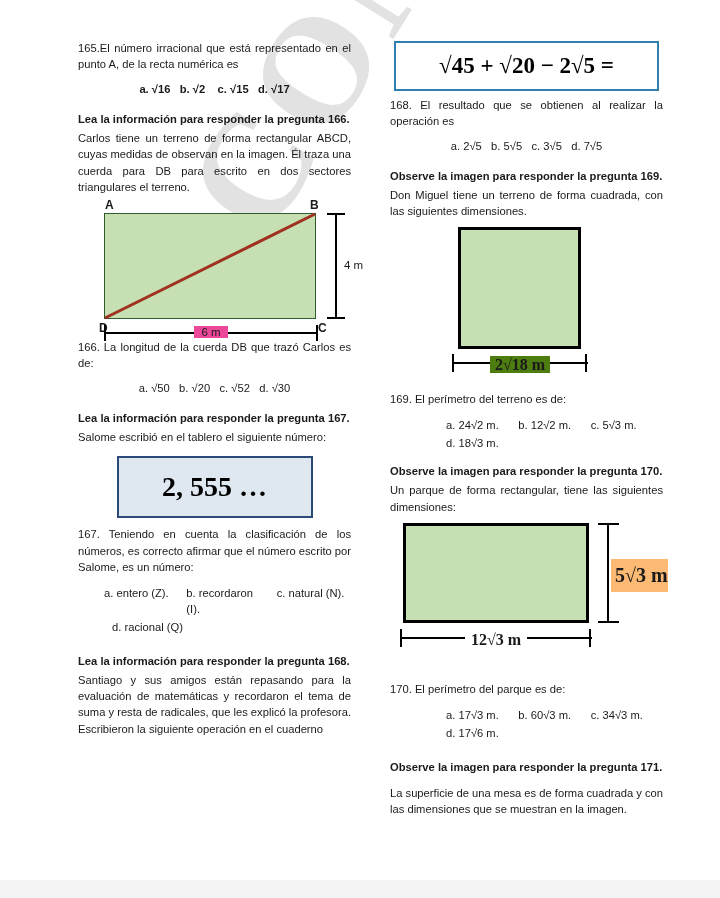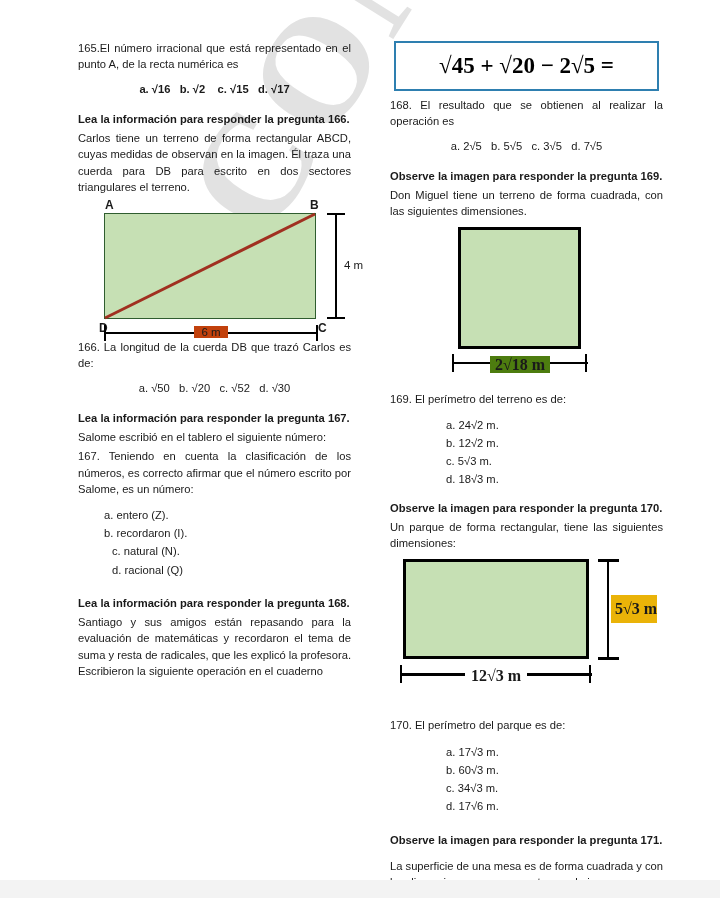--- a/index.html
+++ b/index.html
@@ -118,21 +118,21 @@
   .opts {
     margin: 9px 0 0 0;
     text-align: center;
     font-size: 11.2px;
     line-height: 1.55;
   }
   .opts .o { white-space: nowrap; }
   .opts-grid {
     margin: 10px 0 0 0;
     display: grid;
-    grid-template-columns: 1fr;
+    grid-template-columns: 1fr 1fr 1fr;
     row-gap: 2px;
     font-size: 11.2px;
     padding-left: 26px;
     box-sizing: border-box;
   }
   .opts-grid .o { text-align: left; }
   .opts-grid.indent2 { padding-left: 56px; }
 
   
   .eq-box {
@@ -198,21 +198,21 @@
 
   .dim-h1 { position: absolute; left: 26px; top: 126px; width: 214px; height: 16px; }
   .dim-h1 .stem { position: absolute; left: 0; top: 7px; width: 214px; height: 1.8px; background: #000; }
   .dim-h1 .cap  { position: absolute; top: 0; width: 1.8px; height: 16px; background: #000; }
   .dim-h1 .cap.l { left: 0; }
   .dim-h1 .cap.r { left: 212px; }
   .dim-h1 .txt {
     position: absolute; left: 0; top: -1px; width: 214px; text-align: center;
     font-size: 11.5px;
   }
-  .dim-h1 .txt span { background: #c2410c; padding: 0 7px; }
+  .dim-h1 .txt span { background: #ec4899; padding: 0 7px; }
 
   .fig2 { height: 168px; margin-top: 2px; }
   .sq2 {
     position: absolute;
     left: 68px; top: 4px;
     width: 123px; height: 122px;
     background: #c6e0b4;
     border: 3px solid #000000;
     box-sizing: border-box;
   }
@@ -236,22 +236,22 @@
     border: 3px solid #000000;
     box-sizing: border-box;
   }
   .dim-v3 { position: absolute; left: 208px; top: 4px; width: 62px; height: 100px; }
   .dim-v3 .stem { position: absolute; left: 9px; top: 0; width: 2.4px; height: 100px; background: #000; }
   .dim-v3 .cap { position: absolute; left: 0; width: 21px; height: 2.4px; background: #000; }
   .dim-v3 .cap.t { top: 0; }
   .dim-v3 .cap.b { top: 98px; }
   .dim-v3 .txt {
     position: absolute; left: 13px; top: 36px;
-    font-family: "Liberation Serif", serif; font-size: 16px; font-weight: 700;
-    background: #eab308; padding: 2px 0 2px 4px; white-space: nowrap;
+    font-family: "Liberation Serif", serif; font-size: 20px; font-weight: 700;
+    background: #fdba74; padding: 2px 0 2px 4px; white-space: nowrap;
   }
   .dim-h3 { position: absolute; left: 10px; top: 110px; width: 192px; height: 18px; }
   .dim-h3 .stem { position: absolute; left: 0; top: 8px; width: 192px; height: 2.4px; background: #000; }
   .dim-h3 .cap { position: absolute; top: 0; width: 2.4px; height: 18px; background: #000; }
   .dim-h3 .cap.l { left: 0; }
   .dim-h3 .cap.r { left: 189px; }
   .dim-h3 .txt {
     position: absolute; left: 0; top: -1px; width: 192px; text-align: center;
     font-family: "Liberation Serif", serif; font-size: 16px; font-weight: 700;
   }
@@ -319,20 +319,23 @@
         <span class="o">a. √50</span>&nbsp;&nbsp;
         <span class="o">b. √20</span>&nbsp;&nbsp;
         <span class="o">c. √52</span>&nbsp;&nbsp;
         <span class="o">d. √30</span>
       </div>
 
       <div class="spacer-m"></div>
       <p class="q bold">Lea la información para responder la pregunta 167.</p>
       <p class="q">Salome escribió en el tablero el siguiente número:</p>
 
+      <div class="num-box">
+        <span>2, 555 …</span>
+      </div>
 
       <p class="q">167.    Teniendo en cuenta la clasificación de los números, es correcto afirmar que el número escrito por Salome, es un número:</p>
       <div class="opts-grid">
         <div class="o">a. entero (Z).</div>
         <div class="o">b. recordaron (I).</div>
         <div class="o" style="padding-left:8px">c. natural (N).</div>
         <div class="o" style="padding-left:8px">d. racional (Q)</div>
       </div>
 
       <div class="spacer-l"></div>

